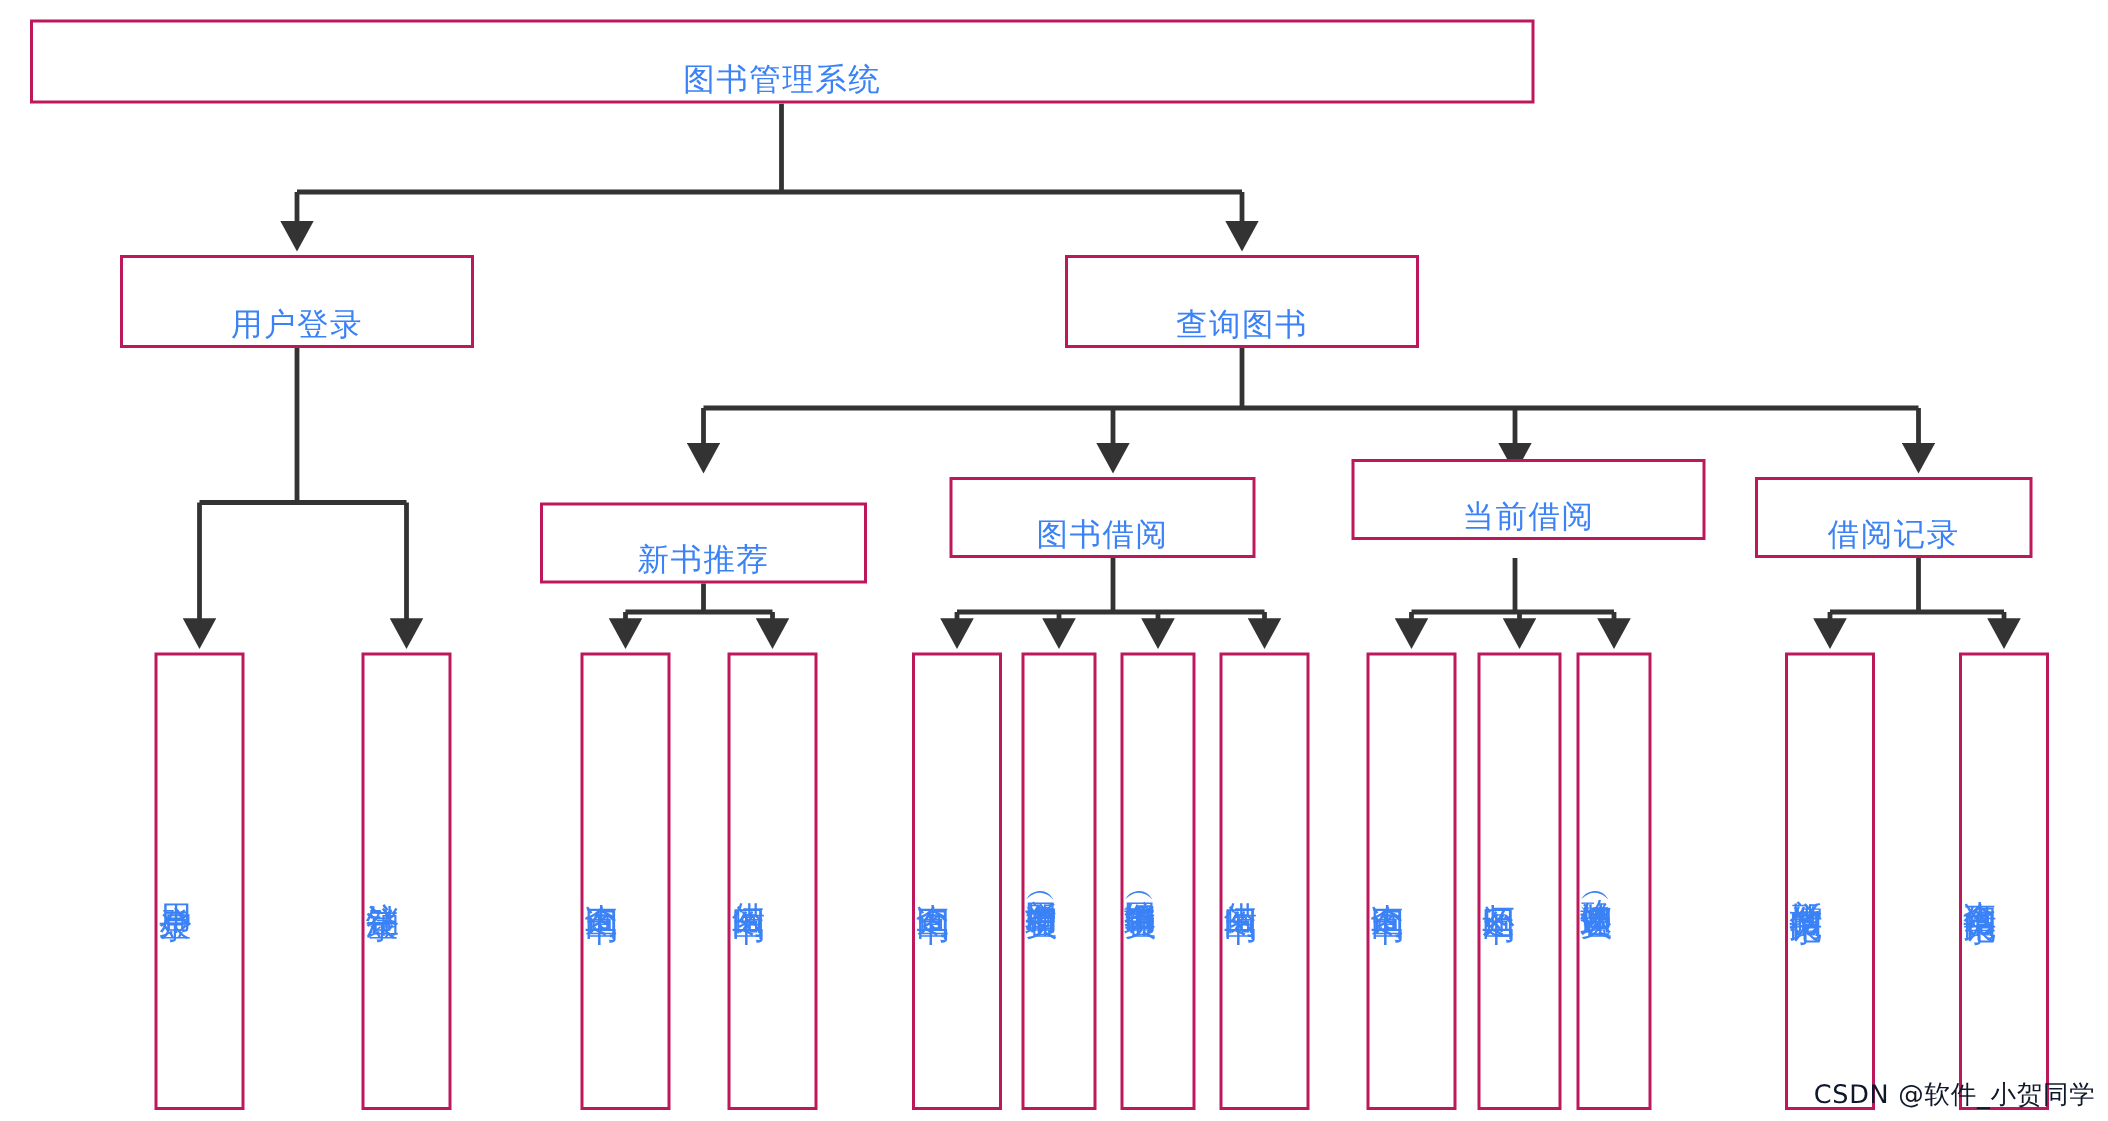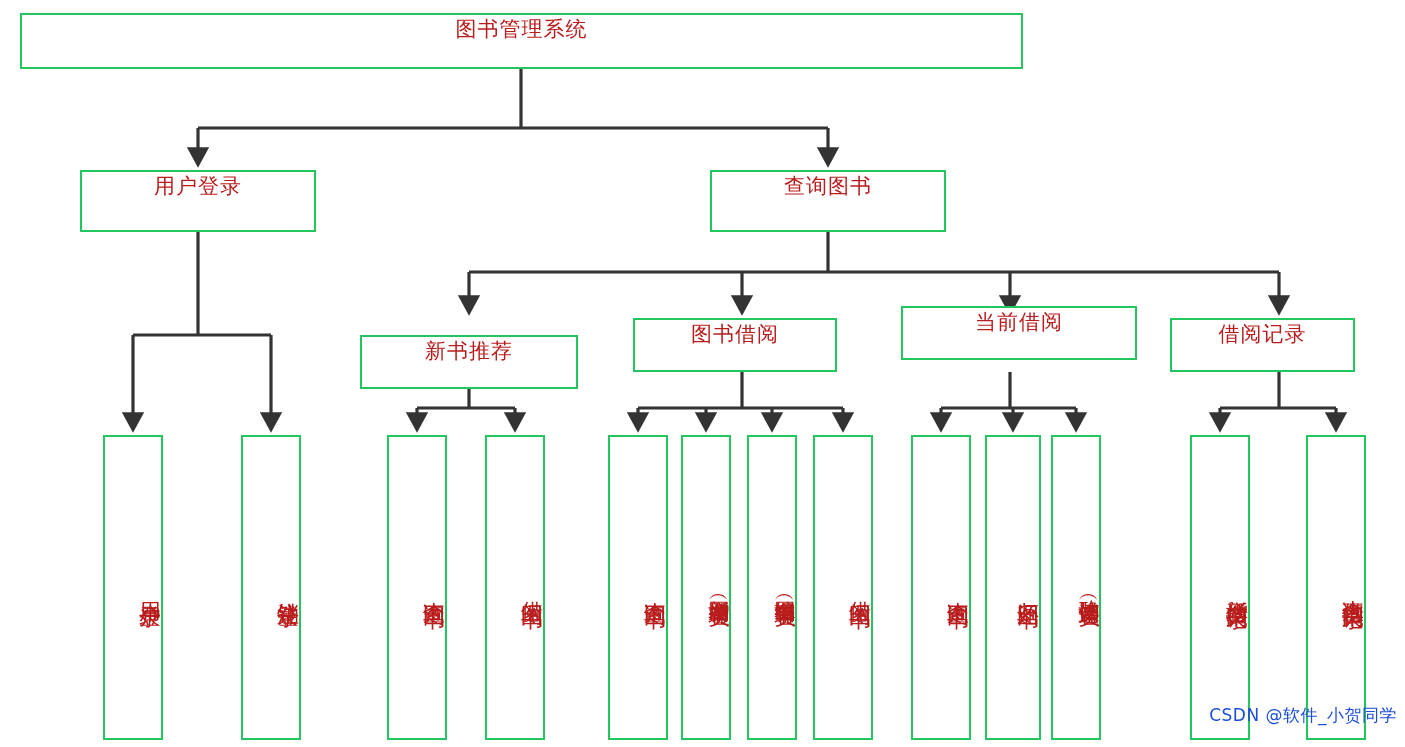--- a/index.html
+++ b/index.html
@@ -23,26 +23,26 @@
     position: absolute;
     left: 0;
     top: 0;
     width: 1405px;
     height: 747px;
     pointer-events: none;
   }
   .node {
     position: absolute;
     box-sizing: border-box;
-    border: 2px solid #22c55e;
+    border: 2px solid #be185d;
     background: #ffffff;
     display: flex;
-    align-items: flex-start;
+    align-items: flex-end;
     justify-content: center;
-    color: #b91c1c;
+    color: #3b82f6;
   }
   .node.horiz {
     font-size: 21px;
     letter-spacing: 1px;
   }
   .node.vert {
     writing-mode: vertical-rl;
     text-orientation: upright;
     font-size: 22px;
     letter-spacing: 2px;
@@ -50,23 +50,23 @@
     padding: 4px 0;
   }
   .node.vert .label {
     writing-mode: vertical-rl;
     text-orientation: upright;
     display: block;
   }
   .watermark {
     position: absolute;
     right: 8px;
-    bottom: 20px;
+    bottom: 6px;
     font-size: 17px;
-    color: #1d4ed8;
+    color: #0f172a;
     letter-spacing: 0.5px;
     white-space: nowrap;
   }
 </style>
 </head>
 <body>
 
 <div id="diagram-root">
 
   <svg class="edges" viewBox="0 0 1405 747">

